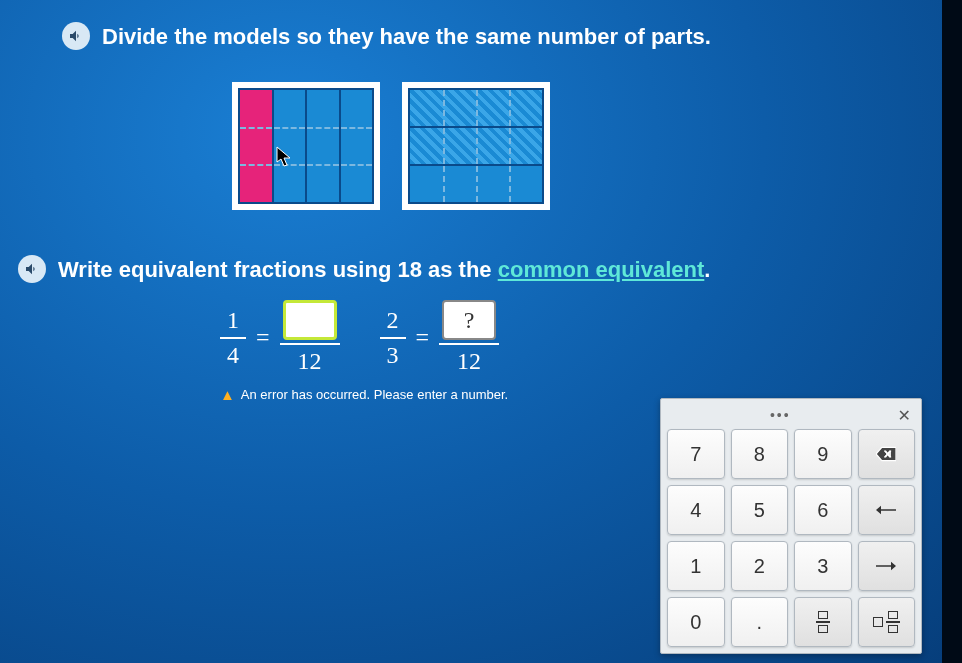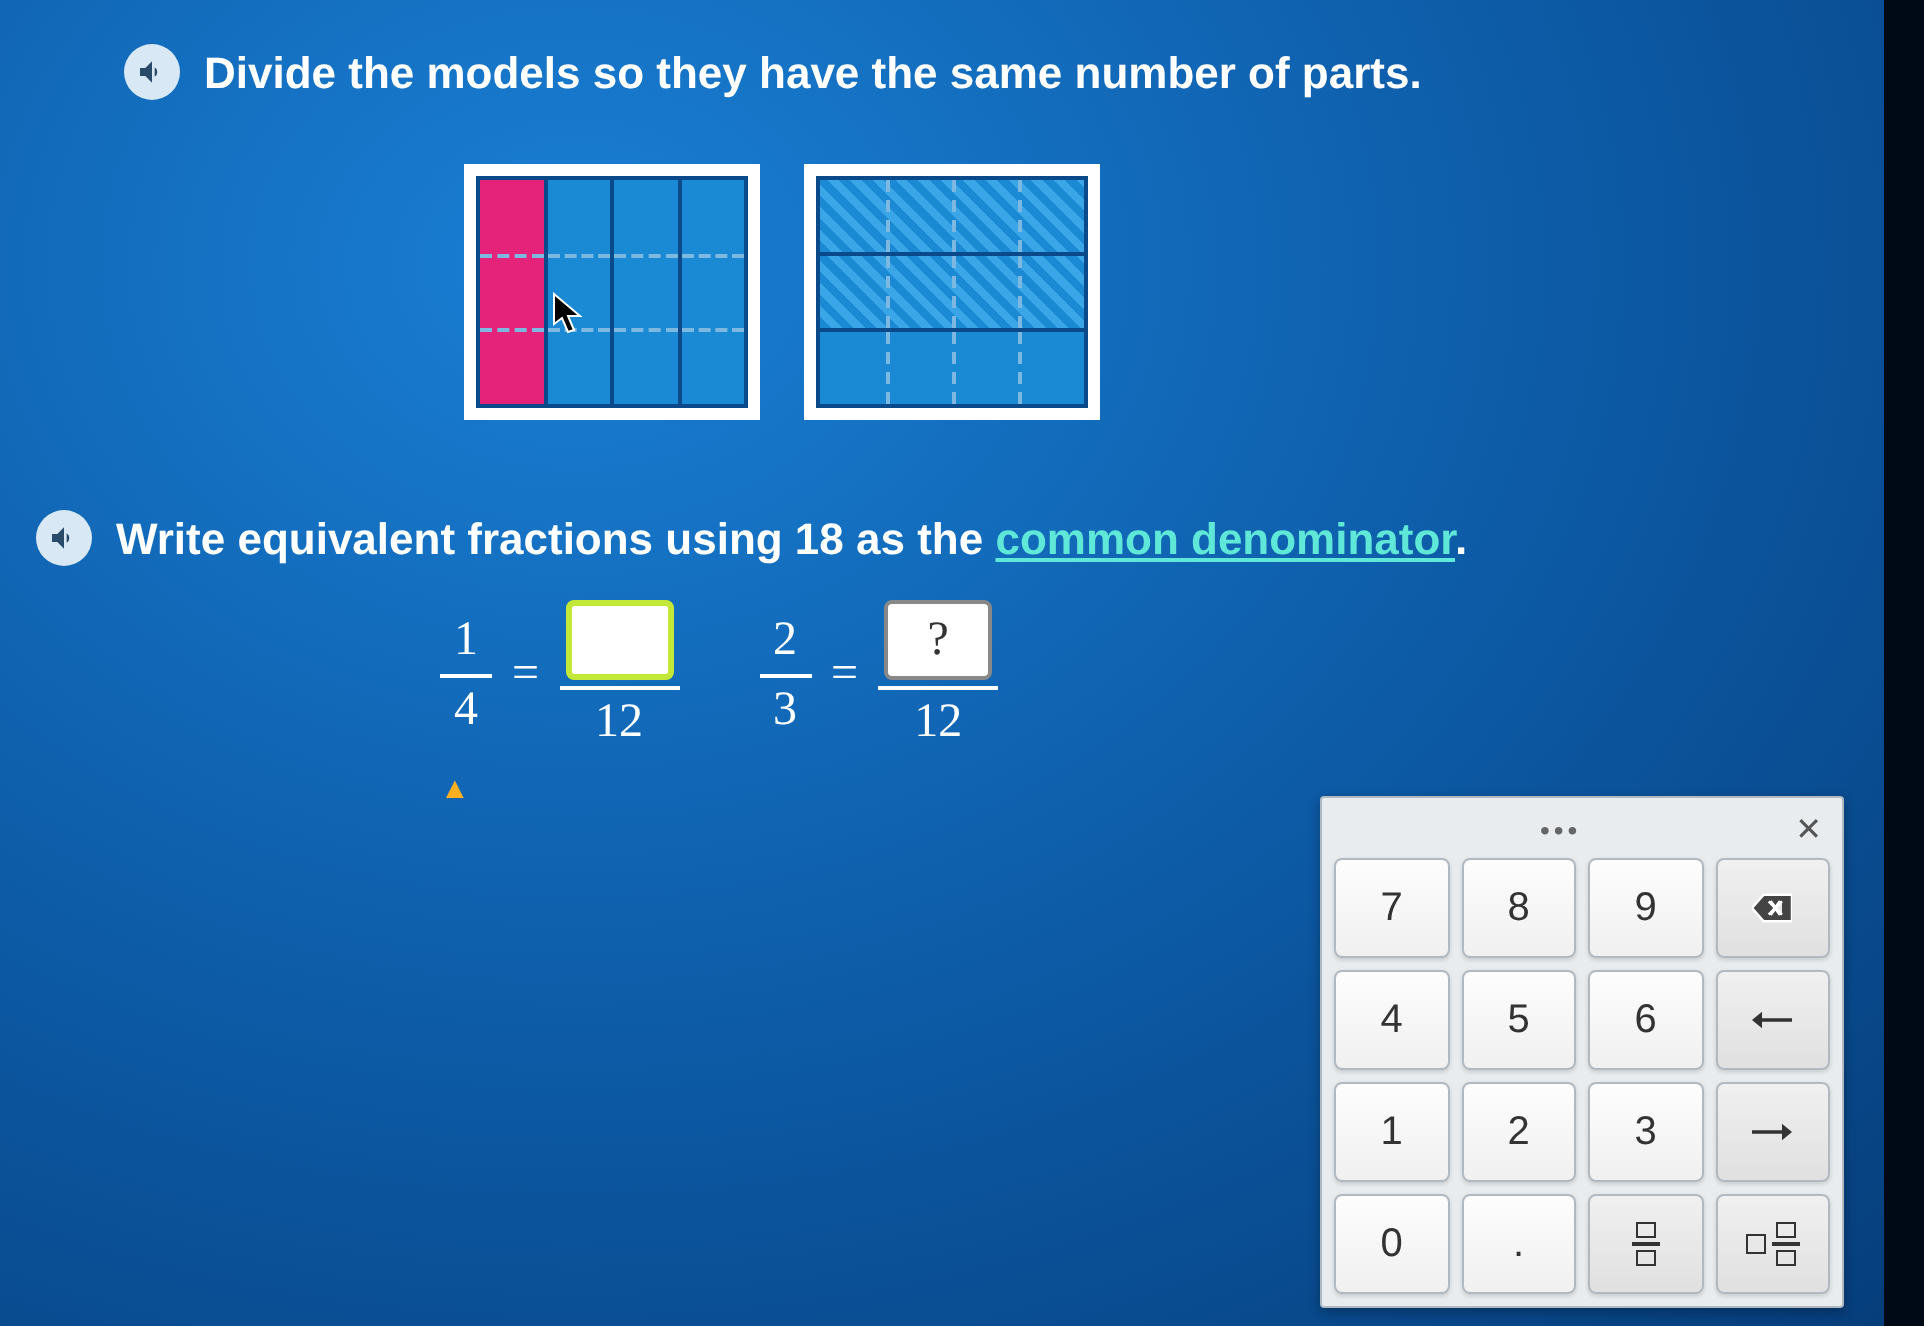--- a/index.html
+++ b/index.html
@@ -138,21 +138,21 @@
   <path d="M1 1 L1 16 L5 13 L8 20 L11 19 L8 12 L14 12 Z" fill="#000" stroke="#fff" stroke-width="1"></path>
 </svg>
 
 <div class="instr-row instr2">
   <div class="audio-btn">
     <svg viewBox="0 0 24 24">
         <path d="M3 9v6h4l5 5V4L7 9H3zm13 3a4 4 0 0 0-2-3.5v7A4 4 0 0 0 16 12z"></path>
       </svg>
   </div>
   <div class="instr-text">
-    <span>Write equivalent fractions using 18 as the </span><a class="link-text">common denominator</a><span>.</span>
+    <span>Write equivalent fractions using 18 as the </span><a class="link-text">common equivalent</a><span>.</span>
   </div>
 </div>
 
 <div class="eq-row">
   <div class="frac-group">
     <span class="frac">
       <span>1</span>
       <span class="bar"></span>
       <span>4</span>
     </span>
@@ -177,20 +177,21 @@
           <span style="color:#333">?</span>
         </span>
       <span class="bar"></span>
       <span>12</span>
     </span>
   </div>
 </div>
 
 <div class="err-row">
   <span class="warn-icon">▲</span>
+  <span>An error has occurred. Please enter a number.</span>
 </div>
 
 <div class="keypad">
   <div class="kp-top">
     <span class="kp-dots">•••</span>
     <span class="kp-close">✕</span>
   </div>
   <div class="kp-grid">
     <div class="kp-btn">7</div>
     <div class="kp-btn">8</div>

